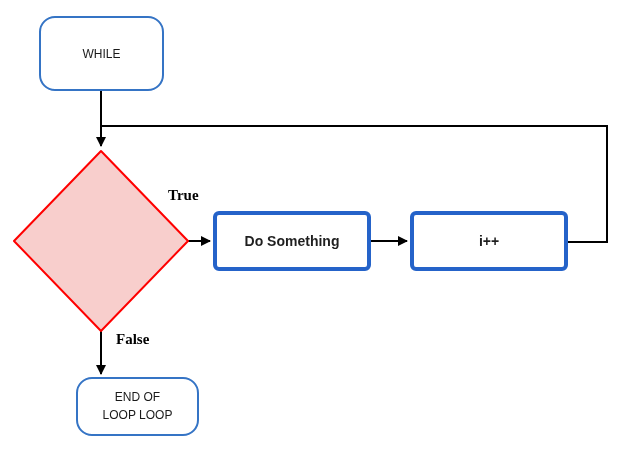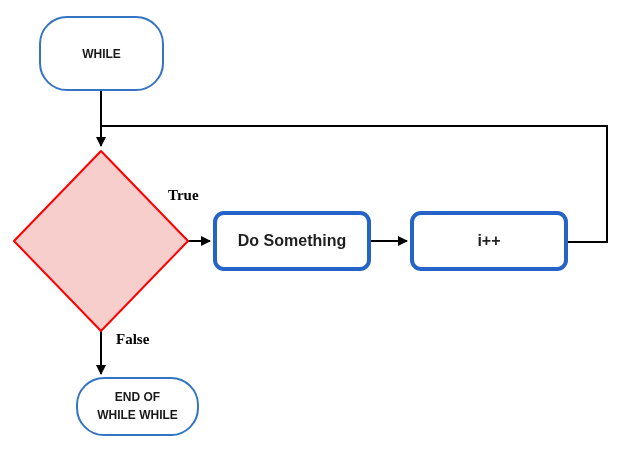--- a/index.html
+++ b/index.html
@@ -27,31 +27,31 @@
     box-sizing: border-box;
     display: flex;
     align-items: center;
     justify-content: center;
     text-align: center;
     background: #ffffff;
     color: #1a1a1a;
   }
   .terminal {
     border: 2px solid #3574c5;
-    border-radius: 28px;
+    border-radius: 16px;
     font-size: 12px;
-    font-weight: 700;
+    font-weight: 400;
   }
   .terminal .line { display: block; line-height: 1.45; }
   #node-start  { left: 39px;  top: 16px;  width: 125px; height: 75px; }
   #node-end    { left: 40px;  top: 377px; width: 123px; height: 59px; margin-left: 36px; }
   .process {
     border: 4px solid #2563c9;
-    border-radius: 11px;
-    font-size: 16px;
+    border-radius: 6px;
+    font-size: 14px;
     font-weight: 600;
     color: #1f1f1f;
   }
   #node-process1 { left: 213px; top: 211px; width: 158px; height: 60px; }
   #node-process2 { left: 410px; top: 211px; width: 158px; height: 60px; }
   .diamond-label {
     position: absolute;
     left: 41px;
     top: 233px;
     width: 120px;
@@ -108,17 +108,17 @@
     <span>Do Something</span>
   </div>
 
   <div class="node process" id="node-process2">
     <span>i++</span>
   </div>
 
   <div class="node terminal" id="node-end">
     <span>
       <span class="line">END OF</span>
-      <span class="line">WHILE WHILE</span>
+      <span class="line">LOOP LOOP</span>
     </span>
   </div>
 
 </div>
 
 </body></html>

